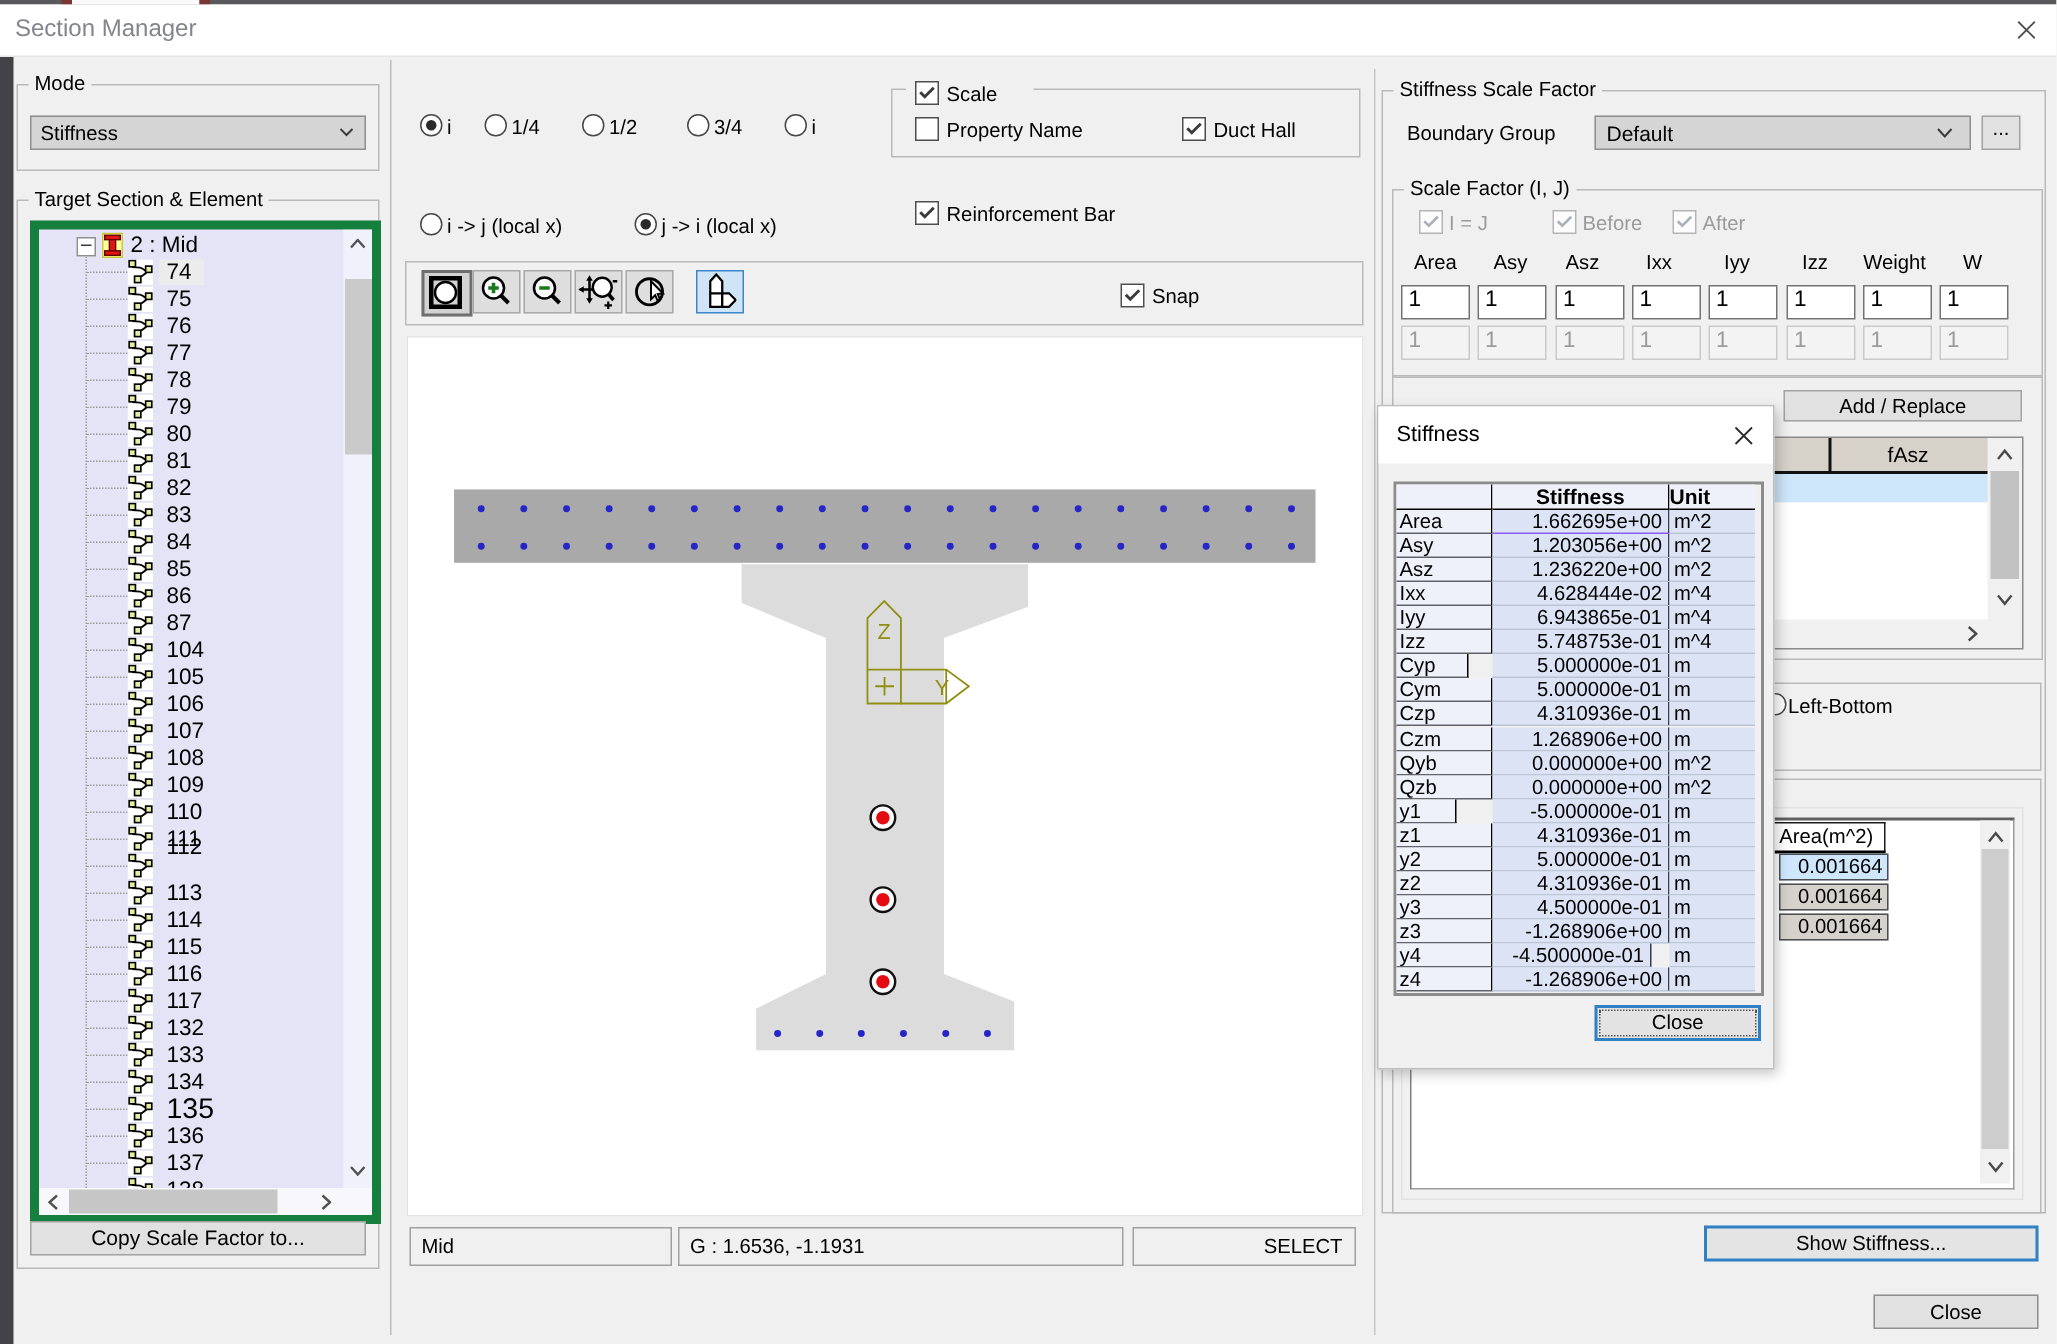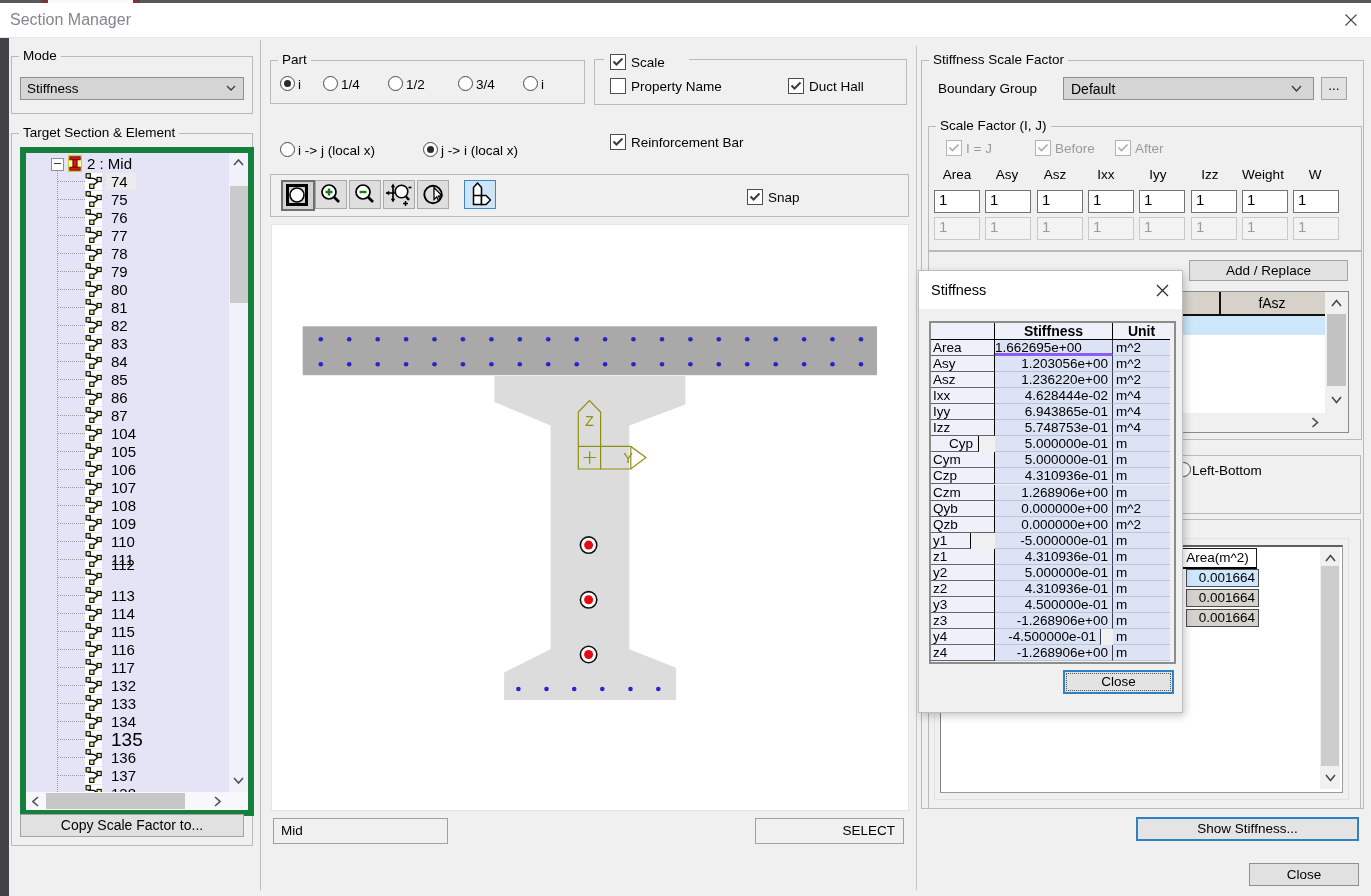--- a/index.html
+++ b/index.html
@@ -462,23 +462,20 @@
 <svg class="ab" style="left:6px;top:643px" width="7" height="11" viewBox="0 0 7 11">
         <path d="M6 1 L1 5.5 L6 10" stroke="#515151" stroke-width="1.6" fill="none"></path>
       </svg>
 <div class="ab" style="left:20px;top:640px;width:139px;height:16px;background:#c6c6c6"></div>
 <svg class="ab" style="left:188px;top:643px" width="7" height="11" viewBox="0 0 7 11">
         <path d="M1 1 L6 5.5 L1 10" stroke="#515151" stroke-width="1.6" fill="none"></path>
       </svg>
 </div>
 <div class="btn" style="left:20px;top:814px;width:222px;height:21px;line-height:21px;font-size:14px">Copy Scale Factor to...</div>
 
-<div class="grp" style="left:270px;top:60px;width:313px;height:42px">
-      <span>Part</span>
-    </div>
 <div class="rd" style="left:280px;top:76px">
       <div class="rdot"></div>
     </div>
 <div class="lbl" style="left:298px;top:77px">i</div>
 <div class="rd" style="left:323px;top:76px"></div>
 <div class="lbl" style="left:341px;top:77px">1/4</div>
 <div class="rd" style="left:388px;top:76px"></div>
 <div class="lbl" style="left:406px;top:77px">1/2</div>
 <div class="rd" style="left:458px;top:76px"></div>
 <div class="lbl" style="left:476px;top:77px">3/4</div>
@@ -626,20 +623,23 @@
 <path d="M328.6 221.4 L358.8 221.4 L373.9 232.5 L358.8 244 L328.6 244"></path>
 <path d="M358.8 221.4 L358.8 244"></path>
 <path d="M311.5 232.5 L324 232.5 M317.7 226.3 L317.7 238.7"></path>
 </g>
 <text x="317.5" y="201" font-size="14.5" fill="#8f8f12" text-anchor="middle" font-family="Liberation Sans">Z</text>
 <text x="356" y="238" font-size="14.5" fill="#8f8f12" text-anchor="middle" font-family="Liberation Sans">Y</text>
 </svg>
 <div class="tb" style="left:273px;top:818px;width:173px;height:24px">
       <div class="lbl" style="left:7px;top:4px">Mid</div>
     </div>
+<div class="tb" style="left:452px;top:818px;width:295px;height:24px">
+      <div class="lbl" style="left:7px;top:4px">G : 1.6536, -1.1931</div>
+    </div>
 <div class="tb" style="left:755px;top:818px;width:147px;height:24px">
       <div class="lbl" style="right:8px;top:4px">SELECT</div>
     </div>
 
 <div class="grp" style="left:921px;top:60px;width:441px;height:747px">
       <span>Stiffness Scale Factor</span>
     </div>
 <div class="lbl" style="left:938px;top:81px">Boundary Group</div>
 <div class="ab" style="left:1063px;top:77px;width:249px;height:21px;background:#d5d5d5;border:1px solid #8f8f8f">
       <div style="position:absolute;left:7px;top:3px;font-size:14px">Default</div>
@@ -734,40 +734,40 @@
 
 <div class="ab" style="left:918px;top:270px;width:263px;height:441px;background:#f0f0f0;border:1px solid #bdbdbd;box-shadow:2px 3px 8px rgba(0,0,0,0.22);z-index:50">
 <div class="ab" style="left:0;top:0;width:100%;height:38px;background:#fff"></div>
 <div class="ab" style="left:12px;top:11px;font-size:14.5px">Stiffness</div>
 <svg class="ab" style="left:236px;top:12px" width="15" height="15" viewBox="0 0 15 15">
         <path d="M2 2 L13 13 M13 2 L2 13" stroke="#2a2a2a" stroke-width="1.2" fill="none"></path>
       </svg>
 <div class="ab" style="left:10px;top:50px;width:243px;height:339px;border:2px solid #8c8c8c">
 <div style="position:absolute;background:#eef1f9;border-right:1px solid #000;border-bottom:1px solid #000;box-sizing:border-box;font-weight:bold;text-align:center;font-size:14px;line-height:16px;left:0;top:0;width:64px;height:17px"></div>
 <div style="position:absolute;background:#eef1f9;border-right:1px solid #000;border-bottom:1px solid #000;box-sizing:border-box;font-weight:bold;text-align:center;font-size:14px;line-height:16px;left:64px;top:0;width:118px;height:17px">Stiffness</div>
-<div style="position:absolute;background:#eef1f9;border-right:1px solid #000;border-bottom:1px solid #000;box-sizing:border-box;font-weight:bold;text-align:center;font-size:14px;line-height:16px;left:182px;top:0;width:57px;height:17px;border-right:none">Unit</div>
+<div style="position:absolute;background:#eef1f9;border-right:1px solid #000;border-bottom:1px solid #000;box-sizing:border-box;font-weight:bold;text-align:left;font-size:14px;line-height:16px;left:182px;top:0;width:57px;height:17px;border-right:none">Unit</div>
 <div style="position:absolute;left:0;top:17.0px;width:64px;height:16.1px;background:#eef1f9;border-right:1px solid #000;border-bottom:1px solid #63636b;box-sizing:border-box;padding-left:2px;line-height:15px;overflow:hidden">Area</div>
-<div style="position:absolute;left:64px;top:17.0px;width:118px;height:16.1px;background:#dbe3f5;border-right:1px solid #3c3c50;border-bottom:3px solid #8b5cf6;box-sizing:border-box;padding-right:4px;line-height:15px;overflow:hidden">1.662695e+00</div>
+<div style="position:absolute;left:64px;top:17.0px;width:118px;height:16.1px;background:#dbe3f5;border-right:1px solid #3c3c50;border-bottom:1px solid #8b5cf6;box-sizing:border-box;text-align:right;padding-right:4px;line-height:15px;overflow:hidden">1.662695e+00</div>
 <div style="position:absolute;left:182px;top:17.0px;width:57px;height:16.1px;background:#dbe3f5;border-bottom:1px solid #bcc5d8;box-sizing:border-box;padding-left:3px;line-height:15px;overflow:hidden">m^2</div>
 <div style="position:absolute;left:0;top:33.0px;width:64px;height:16.1px;background:#eef1f9;border-right:1px solid #000;border-bottom:1px solid #63636b;box-sizing:border-box;padding-left:2px;line-height:15px;overflow:hidden">Asy</div>
 <div style="position:absolute;left:64px;top:33.0px;width:118px;height:16.1px;background:#dbe3f5;border-right:1px solid #3c3c50;border-bottom:1px solid #bcc5d8;box-sizing:border-box;text-align:right;padding-right:4px;line-height:15px;overflow:hidden">1.203056e+00</div>
 <div style="position:absolute;left:182px;top:33.0px;width:57px;height:16.1px;background:#dbe3f5;border-bottom:1px solid #bcc5d8;box-sizing:border-box;padding-left:3px;line-height:15px;overflow:hidden">m^2</div>
 <div style="position:absolute;left:0;top:49.1px;width:64px;height:16.1px;background:#eef1f9;border-right:1px solid #000;border-bottom:1px solid #63636b;box-sizing:border-box;padding-left:2px;line-height:15px;overflow:hidden">Asz</div>
 <div style="position:absolute;left:64px;top:49.1px;width:118px;height:16.1px;background:#dbe3f5;border-right:1px solid #3c3c50;border-bottom:1px solid #bcc5d8;box-sizing:border-box;text-align:right;padding-right:4px;line-height:15px;overflow:hidden">1.236220e+00</div>
 <div style="position:absolute;left:182px;top:49.1px;width:57px;height:16.1px;background:#dbe3f5;border-bottom:1px solid #bcc5d8;box-sizing:border-box;padding-left:3px;line-height:15px;overflow:hidden">m^2</div>
 <div style="position:absolute;left:0;top:65.1px;width:64px;height:16.1px;background:#eef1f9;border-right:1px solid #000;border-bottom:1px solid #63636b;box-sizing:border-box;padding-left:2px;line-height:15px;overflow:hidden">Ixx</div>
 <div style="position:absolute;left:64px;top:65.1px;width:118px;height:16.1px;background:#dbe3f5;border-right:1px solid #3c3c50;border-bottom:1px solid #bcc5d8;box-sizing:border-box;text-align:right;padding-right:4px;line-height:15px;overflow:hidden">4.628444e-02</div>
 <div style="position:absolute;left:182px;top:65.1px;width:57px;height:16.1px;background:#dbe3f5;border-bottom:1px solid #bcc5d8;box-sizing:border-box;padding-left:3px;line-height:15px;overflow:hidden">m^4</div>
 <div style="position:absolute;left:0;top:81.2px;width:64px;height:16.1px;background:#eef1f9;border-right:1px solid #000;border-bottom:1px solid #63636b;box-sizing:border-box;padding-left:2px;line-height:15px;overflow:hidden">Iyy</div>
 <div style="position:absolute;left:64px;top:81.2px;width:118px;height:16.1px;background:#dbe3f5;border-right:1px solid #3c3c50;border-bottom:1px solid #bcc5d8;box-sizing:border-box;text-align:right;padding-right:4px;line-height:15px;overflow:hidden">6.943865e-01</div>
 <div style="position:absolute;left:182px;top:81.2px;width:57px;height:16.1px;background:#dbe3f5;border-bottom:1px solid #bcc5d8;box-sizing:border-box;padding-left:3px;line-height:15px;overflow:hidden">m^4</div>
 <div style="position:absolute;left:0;top:97.2px;width:64px;height:16.1px;background:#eef1f9;border-right:1px solid #000;border-bottom:1px solid #63636b;box-sizing:border-box;padding-left:2px;line-height:15px;overflow:hidden">Izz</div>
 <div style="position:absolute;left:64px;top:97.2px;width:118px;height:16.1px;background:#dbe3f5;border-right:1px solid #3c3c50;border-bottom:1px solid #bcc5d8;box-sizing:border-box;text-align:right;padding-right:4px;line-height:15px;overflow:hidden">5.748753e-01</div>
 <div style="position:absolute;left:182px;top:97.2px;width:57px;height:16.1px;background:#dbe3f5;border-bottom:1px solid #bcc5d8;box-sizing:border-box;padding-left:3px;line-height:15px;overflow:hidden">m^4</div>
-<div style="position:absolute;left:0;top:113.3px;width:48px;height:16.1px;background:#eef1f9;border-right:1px solid #000;border-bottom:1px solid #63636b;box-sizing:border-box;padding-left:18px;line-height:15px;overflow:hidden">Cyp</div>
+<div style="position:absolute;left:0;top:113.3px;width:48px;height:16.1px;background:#eef1f9;border-right:1px solid #000;border-bottom:1px solid #63636b;box-sizing:border-box;padding-left:2px;line-height:15px;overflow:hidden">Cyp</div>
 <div style="position:absolute;left:64px;top:113.3px;width:118px;height:16.1px;background:#dbe3f5;border-right:1px solid #3c3c50;border-bottom:1px solid #bcc5d8;box-sizing:border-box;text-align:right;padding-right:4px;line-height:15px;overflow:hidden">5.000000e-01</div>
 <div style="position:absolute;left:182px;top:113.3px;width:57px;height:16.1px;background:#dbe3f5;border-bottom:1px solid #bcc5d8;box-sizing:border-box;padding-left:3px;line-height:15px;overflow:hidden">m</div>
 <div style="position:absolute;left:0;top:129.3px;width:64px;height:16.1px;background:#eef1f9;border-right:1px solid #000;border-bottom:1px solid #63636b;box-sizing:border-box;padding-left:2px;line-height:15px;overflow:hidden">Cym</div>
 <div style="position:absolute;left:64px;top:129.3px;width:118px;height:16.1px;background:#dbe3f5;border-right:1px solid #3c3c50;border-bottom:1px solid #bcc5d8;box-sizing:border-box;text-align:right;padding-right:4px;line-height:15px;overflow:hidden">5.000000e-01</div>
 <div style="position:absolute;left:182px;top:129.3px;width:57px;height:16.1px;background:#dbe3f5;border-bottom:1px solid #bcc5d8;box-sizing:border-box;padding-left:3px;line-height:15px;overflow:hidden">m</div>
 <div style="position:absolute;left:0;top:145.4px;width:64px;height:16.1px;background:#eef1f9;border-right:1px solid #000;border-bottom:1px solid #63636b;box-sizing:border-box;padding-left:2px;line-height:15px;overflow:hidden">Czp</div>
 <div style="position:absolute;left:64px;top:145.4px;width:118px;height:16.1px;background:#dbe3f5;border-right:1px solid #3c3c50;border-bottom:1px solid #bcc5d8;box-sizing:border-box;text-align:right;padding-right:4px;line-height:15px;overflow:hidden">4.310936e-01</div>
 <div style="position:absolute;left:182px;top:145.4px;width:57px;height:16.1px;background:#dbe3f5;border-bottom:1px solid #bcc5d8;box-sizing:border-box;padding-left:3px;line-height:15px;overflow:hidden">m</div>
 <div style="position:absolute;left:0;top:161.5px;width:64px;height:16.1px;background:#eef1f9;border-right:1px solid #000;border-bottom:1px solid #63636b;box-sizing:border-box;padding-left:2px;line-height:15px;overflow:hidden">Czm</div>
 <div style="position:absolute;left:64px;top:161.5px;width:118px;height:16.1px;background:#dbe3f5;border-right:1px solid #3c3c50;border-bottom:1px solid #bcc5d8;box-sizing:border-box;text-align:right;padding-right:4px;line-height:15px;overflow:hidden">1.268906e+00</div>

